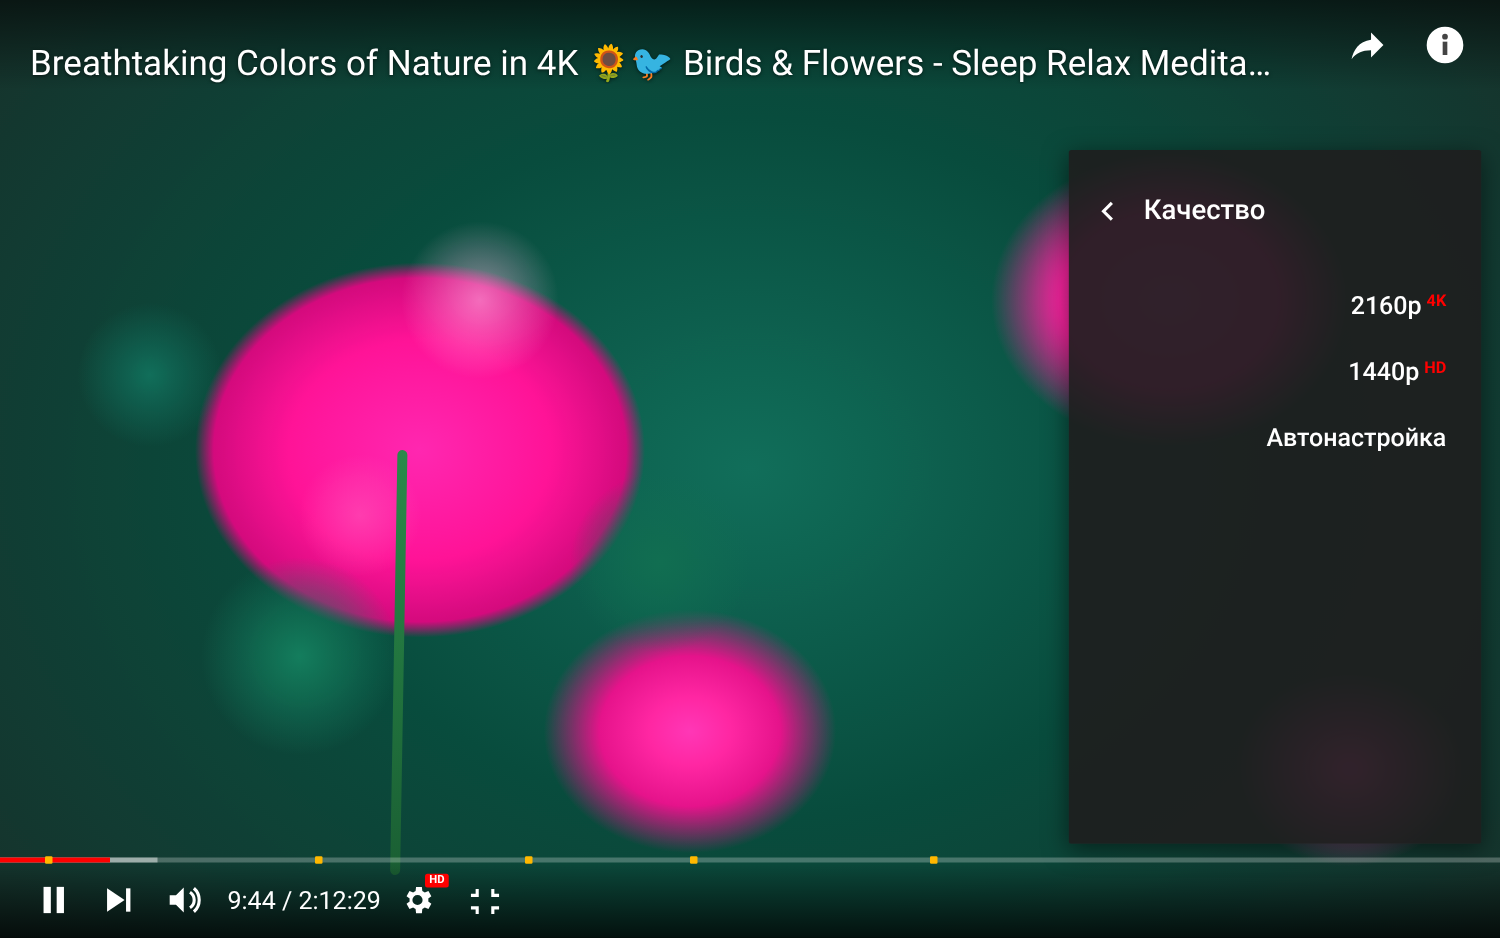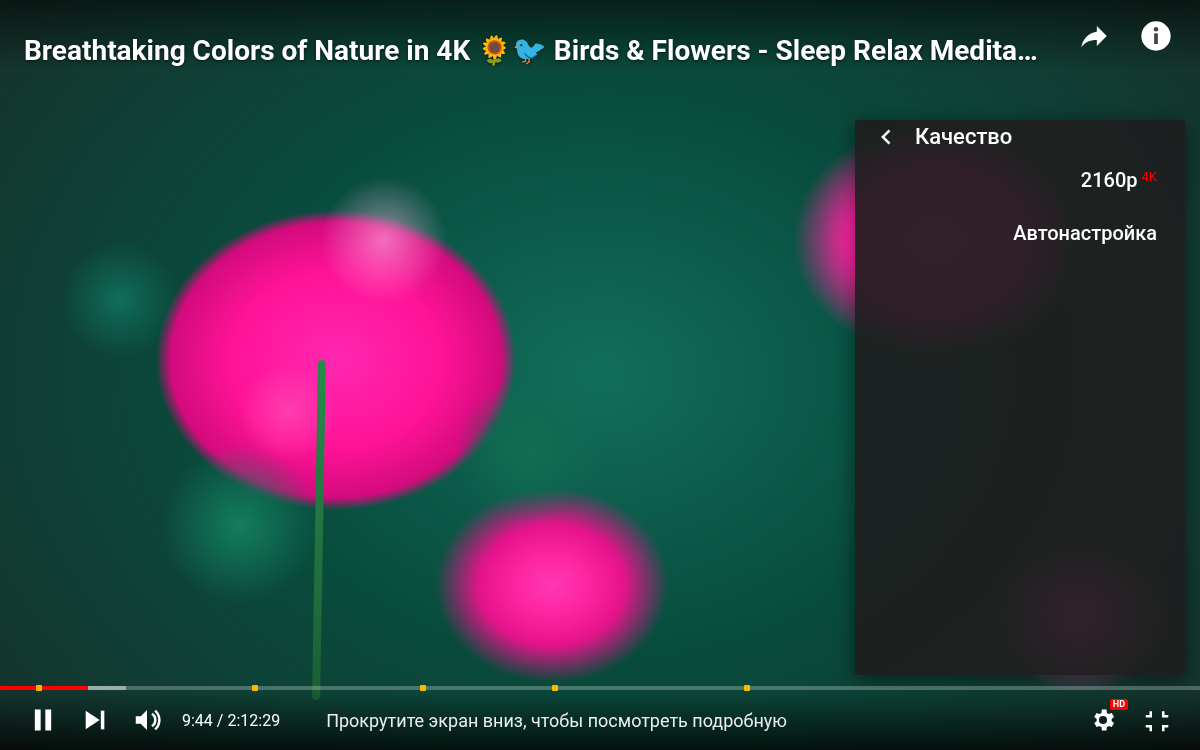--- a/index.html
+++ b/index.html
@@ -17,44 +17,44 @@
     radial-gradient(circle 90px at 32% 32%, rgba(255,190,230,.55), transparent 70%),
     radial-gradient(circle 70px at 24% 55%, rgba(255,110,190,.45), transparent 70%),
     radial-gradient(circle 110px at 20% 70%, #1e7a5e, transparent 72%),
     radial-gradient(circle 100px at 44% 60%, #1a6b52, transparent 72%),
     radial-gradient(circle 80px at 10% 40%, #1a6b5a, transparent 72%);
     mix-blend-mode:normal;
   }
   .stem { position:absolute; left:315px; top:360px; width:8px; height:340px; background:linear-gradient(#2a8a4a,#1a5f33); border-radius:4px; transform:rotate(1deg); }
 
   .top-overlay { position:absolute; top:0; left:0; right:0; height:72px; background:linear-gradient(rgba(0,0,0,.55),transparent); display:flex; align-items:center; padding:0 24px; gap:20px; }
-  .title { color:#fff; font-size:28px; font-weight:700; white-space:nowrap; overflow:hidden; text-overflow:ellipsis; flex:1; text-shadow:0 1px 3px rgba(0,0,0,.6);margin-top:28px; }
+  .title { color:#fff; font-size:28px; font-weight:400; white-space:nowrap; overflow:hidden; text-overflow:ellipsis; flex:1; text-shadow:0 1px 3px rgba(0,0,0,.6);margin-top:28px; }
   .top-icons { display:flex; align-items:center; gap:22px; }
   .icon-btn { width:40px; height:40px; display:flex; align-items:center; justify-content:center; cursor:pointer; color:#fff; }
 
   .quality-panel { position:absolute; right:15px; top:120px; width:330px; height:555px; background:rgba(30,30,30,.92); border-radius:2px; box-shadow:0 4px 20px rgba(0,0,0,.5); display:flex; flex-direction:column; }
-  .panel-head { display:flex; align-items:center; gap:18px; padding:4px 22px; color:#fff; cursor:pointer; }
+  .panel-head { display:flex; align-items:center; gap:18px; padding:36px 22px; color:#fff; cursor:pointer; }
   .panel-head .lbl { font-size:22px; font-weight:500; }
   .q-list { flex:1; display:flex; flex-direction:column; overflow-y:auto; scrollbar-width:thin; scrollbar-color:#666 transparent; }
   .q-list::-webkit-scrollbar { width:8px; }
   .q-list::-webkit-scrollbar-thumb { background:#666; border-radius:4px; }
   .q-list::-webkit-scrollbar-track { background:rgba(255,255,255,.08); }
   .q-item { display:flex; align-items:center; height:53px; padding:0 28px 0 22px; color:#fff; cursor:pointer; font-size:20px; }
   .q-check { width:34px; display:flex; align-items:center; justify-content:center; flex-shrink:0; }
   .q-label { flex:1; text-align:right; font-weight:500; }
-  .q-badge { font-size:13px; font-weight:400; color:#f00; margin-left:4px; position:relative; top:-6px; }
+  .q-badge { font-size:13px; font-weight:700; color:#f00; margin-left:4px; position:relative; top:-6px; }
 
   .progress-bar { position:absolute; left:0; right:0; bottom:60px; height:4px; background:rgba(255,255,255,.25); cursor:pointer; }
   .progress-buf { position:absolute; left:0; top:0; height:100%; background:rgba(255,255,255,.45); width:10.5%; }
   .progress-play { position:absolute; left:0; top:0; height:100%; background:#f00; width:7.35%; }
   .marker { position:absolute; top:-1px; width:6px; height:6px; background:#ffb800; border-radius:1px; }
 
   .controls { position:absolute; left:0; right:0; bottom:0; height:60px; background:linear-gradient(transparent,rgba(0,0,0,.75)); display:flex; align-items:center; padding:0 20px; gap:6px; color:#fff; }
   .ctrl-btn { width:46px; height:46px; display:flex; align-items:center; justify-content:center; cursor:pointer; }
-  .time { font-size:16px; margin-left:6px; white-space:nowrap; }
+  .time { font-size:20px; margin-left:6px; white-space:nowrap; }
   .ctrl-text { font-size:18px; margin-left:40px; flex:1; white-space:nowrap; overflow:hidden; text-overflow:ellipsis; opacity:.92; }
   .ctrl-right { display:flex; align-items:center; gap:8px; }
   .hd-pill { position:absolute; top:2px; right:-2px; background:#f00; color:#fff; font-size:9px; font-weight:700; padding:1px 3px; border-radius:2px; line-height:1; }
   .settings-wrap { position:relative; }
 
   svg { display:block; }
 </style>
 </head>
 <body>
 
@@ -87,20 +87,24 @@
         </svg>
       <span class="lbl">Качество</span>
     </div>
     <div class="q-list" id="q-list">
         <div class="q-item">
           <div class="q-check"></div>
           <div class="q-label">2160p<span class="q-badge">4K</span></div>
         </div>
         <div class="q-item">
           <div class="q-check"></div>
+          <div class="q-label">1440p<span class="q-badge">HD</span></div>
+        </div>
+        <div class="q-item">
+          <div class="q-check"></div>
           <div class="q-label">Автонастройка</div>
         </div>
       </div>
   </div>
 
   <div class="progress-bar">
     <div class="progress-buf" id="prog-buf" style="width: 10.5%;"></div>
     <div class="progress-play" id="prog-play" style="width: 7.35%;"></div>
     <div id="markers">
         <div class="marker" style="left: 3%;"></div>
@@ -127,21 +131,20 @@
     <div class="ctrl-btn">
       <svg width="30" height="30" viewBox="0 0 24 24" fill="#fff">
           <path d="M3 9v6h4l5 5V4L7 9H3z"></path>
           <path d="M16 7a6 6 0 010 10" fill="none" stroke="#fff" stroke-width="2"></path>
           <path d="M18.5 4.5a10 10 0 010 15" fill="none" stroke="#fff" stroke-width="2"></path>
         </svg>
     </div>
     <div class="time">
       <span>9:44</span><span> / </span><span>2:12:29</span>
     </div>
-    <div class="ctrl-text">Прокрутите экран вниз, чтобы посмотреть подробную</div>
     <div class="ctrl-right">
       <div class="ctrl-btn settings-wrap">
         <svg width="28" height="28" viewBox="0 0 24 24" fill="#fff">
             <path d="M19.4 13a7.8 7.8 0 000-2l2.1-1.6-2-3.5-2.5 1a7.6 7.6 0 00-1.7-1L15 3h-4l-.3 2.9a7.6 7.6 0 00-1.7 1l-2.5-1-2 3.5L6.6 11a7.8 7.8 0 000 2l-2.1 1.6 2 3.5 2.5-1a7.6 7.6 0 001.7 1L11 21h4l.3-2.9a7.6 7.6 0 001.7-1l2.5 1 2-3.5zM12 15.5A3.5 3.5 0 1115.5 12 3.5 3.5 0 0112 15.5z"></path>
           </svg>
         <span class="hd-pill">HD</span>
       </div>
       <div class="ctrl-btn">
         <svg width="30" height="30" viewBox="0 0 24 24" fill="#fff">
           <path d="M3 8h3V5h2v5H3zM16 5h2v3h3v2h-5zM3 16h5v5H6v-3H3zM16 16h5v2h-3v3h-2z"></path>

